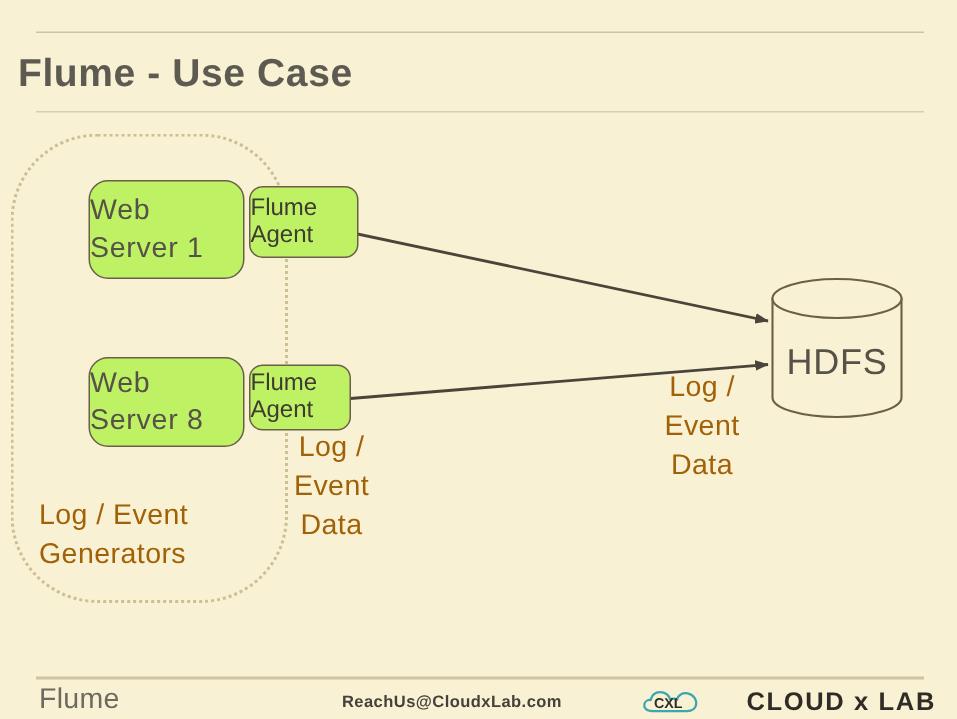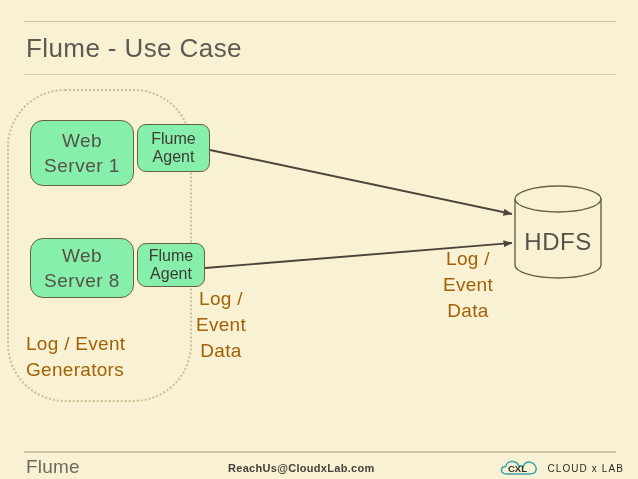--- a/index.html
+++ b/index.html
@@ -29,23 +29,23 @@
     background: #cdc4a2;
   }
   .rule-under-title {
     position: absolute;
     left: 24px; top: 74px;
     width: 592px; height: 1px;
     background: #d8cfae;
   }
   #page-title {
     position: absolute;
-    left: 26px; top: 30px;
+    left: 12px; top: 30px;
     font-size: 26px;
-    font-weight: 400;
+    font-weight: 700;
     letter-spacing: 0.4px;
     color: #5d5a52;
     line-height: 36px;
     white-space: nowrap;
   }
 
   
   #generator-region {
     position: absolute;
     left: 7px; top: 89px;
@@ -53,29 +53,30 @@
     border: 2px dotted #cbbf93;
     border-radius: 58px;
     box-sizing: border-box;
     background: transparent;
   }
 
   
   .node-box {
     position: absolute;
     border: 1.4px solid #6b5f49;
-    background: #86efac;
+    background: #bef264;
     border-radius: 11px;
     box-sizing: border-box;
     display: flex;
     flex-direction: column;
     align-items: center;
     justify-content: center;
     color: #575247;
-    text-align: center;
+    text-align: left;
+    margin-left: 29px;
   }
   .server-box {
     font-size: 19px;
     line-height: 25px;
     letter-spacing: 0.5px;
     border-radius: 13px;
   }
   .agent-box {
     font-size: 16px;
     line-height: 18px;
@@ -151,27 +152,28 @@
     font-size: 11px;
     font-weight: bold;
     color: #44413a;
     letter-spacing: 0.3px;
   }
   #footer-logo {
     position: absolute;
     right: 14px; top: 458px;
     display: flex;
     align-items: center;
-    gap: 6px;
+    gap: 17px;
   }
   #footer-logo-text {
-    font-size: 10px;
-    font-weight: normal;
+    font-size: 17px;
+    font-weight: bold;
     color: #2f2c27;
     letter-spacing: 1.1px;
+    margin-left: 12px;
   }
 </style>
 </head>
 <body>
 
 <div id="slide">
 
   <div class="rule-top"></div>
   <div id="page-title">Flume - Use Case</div>
   <div class="rule-under-title"></div>

